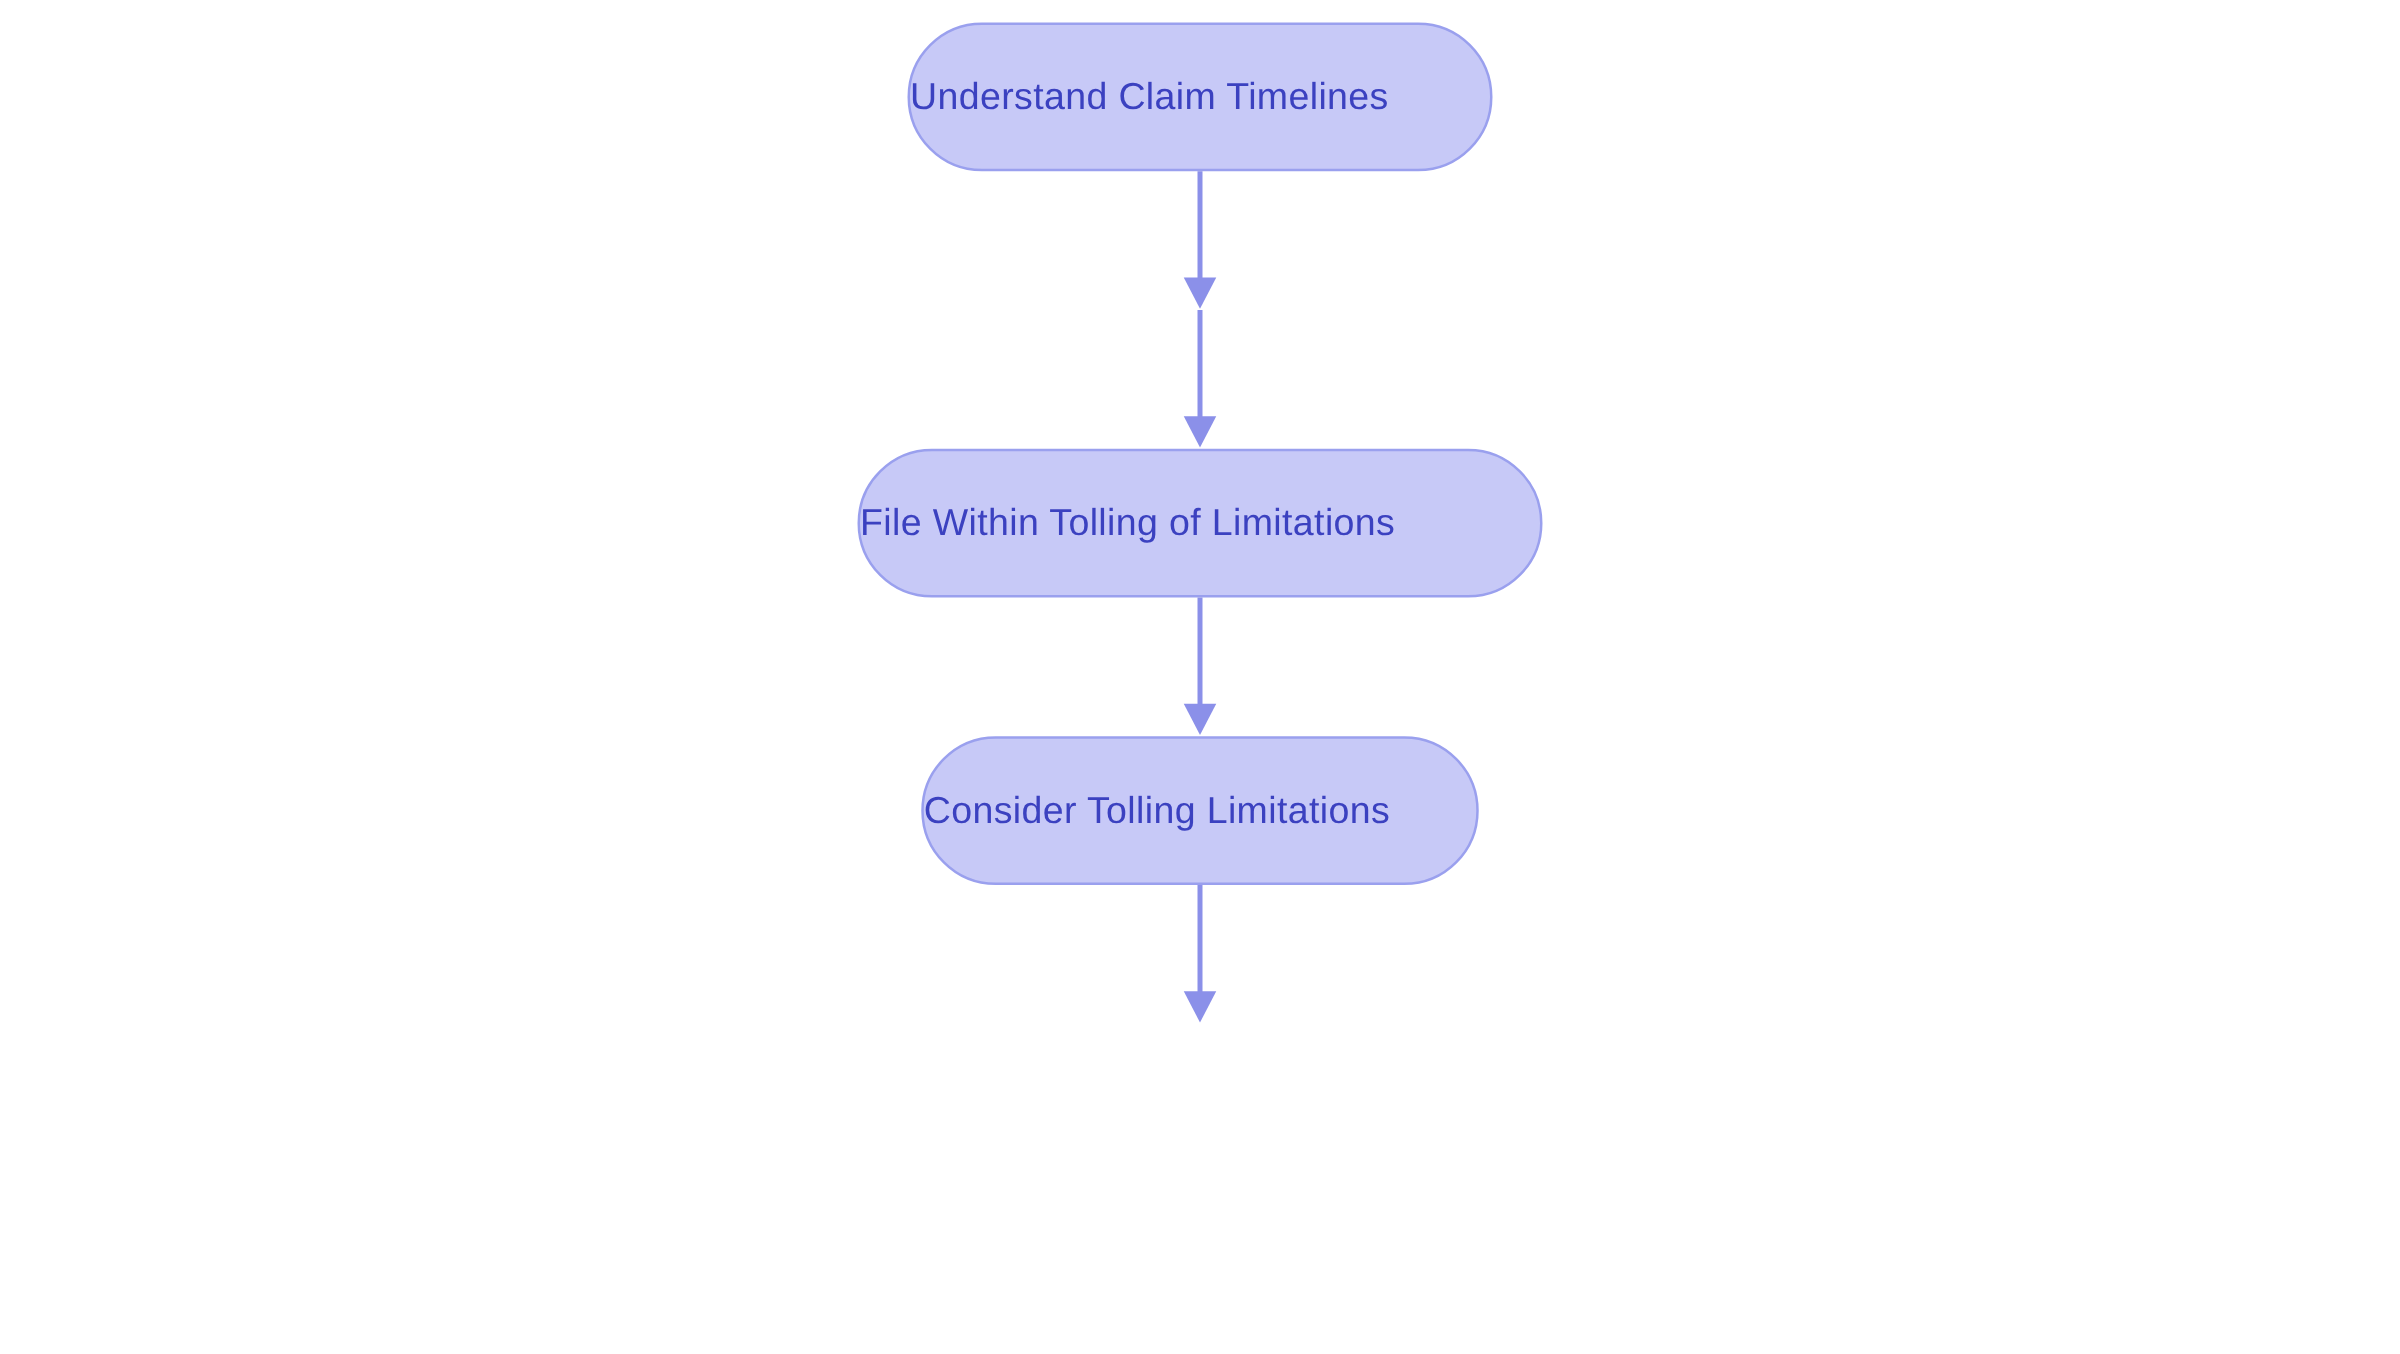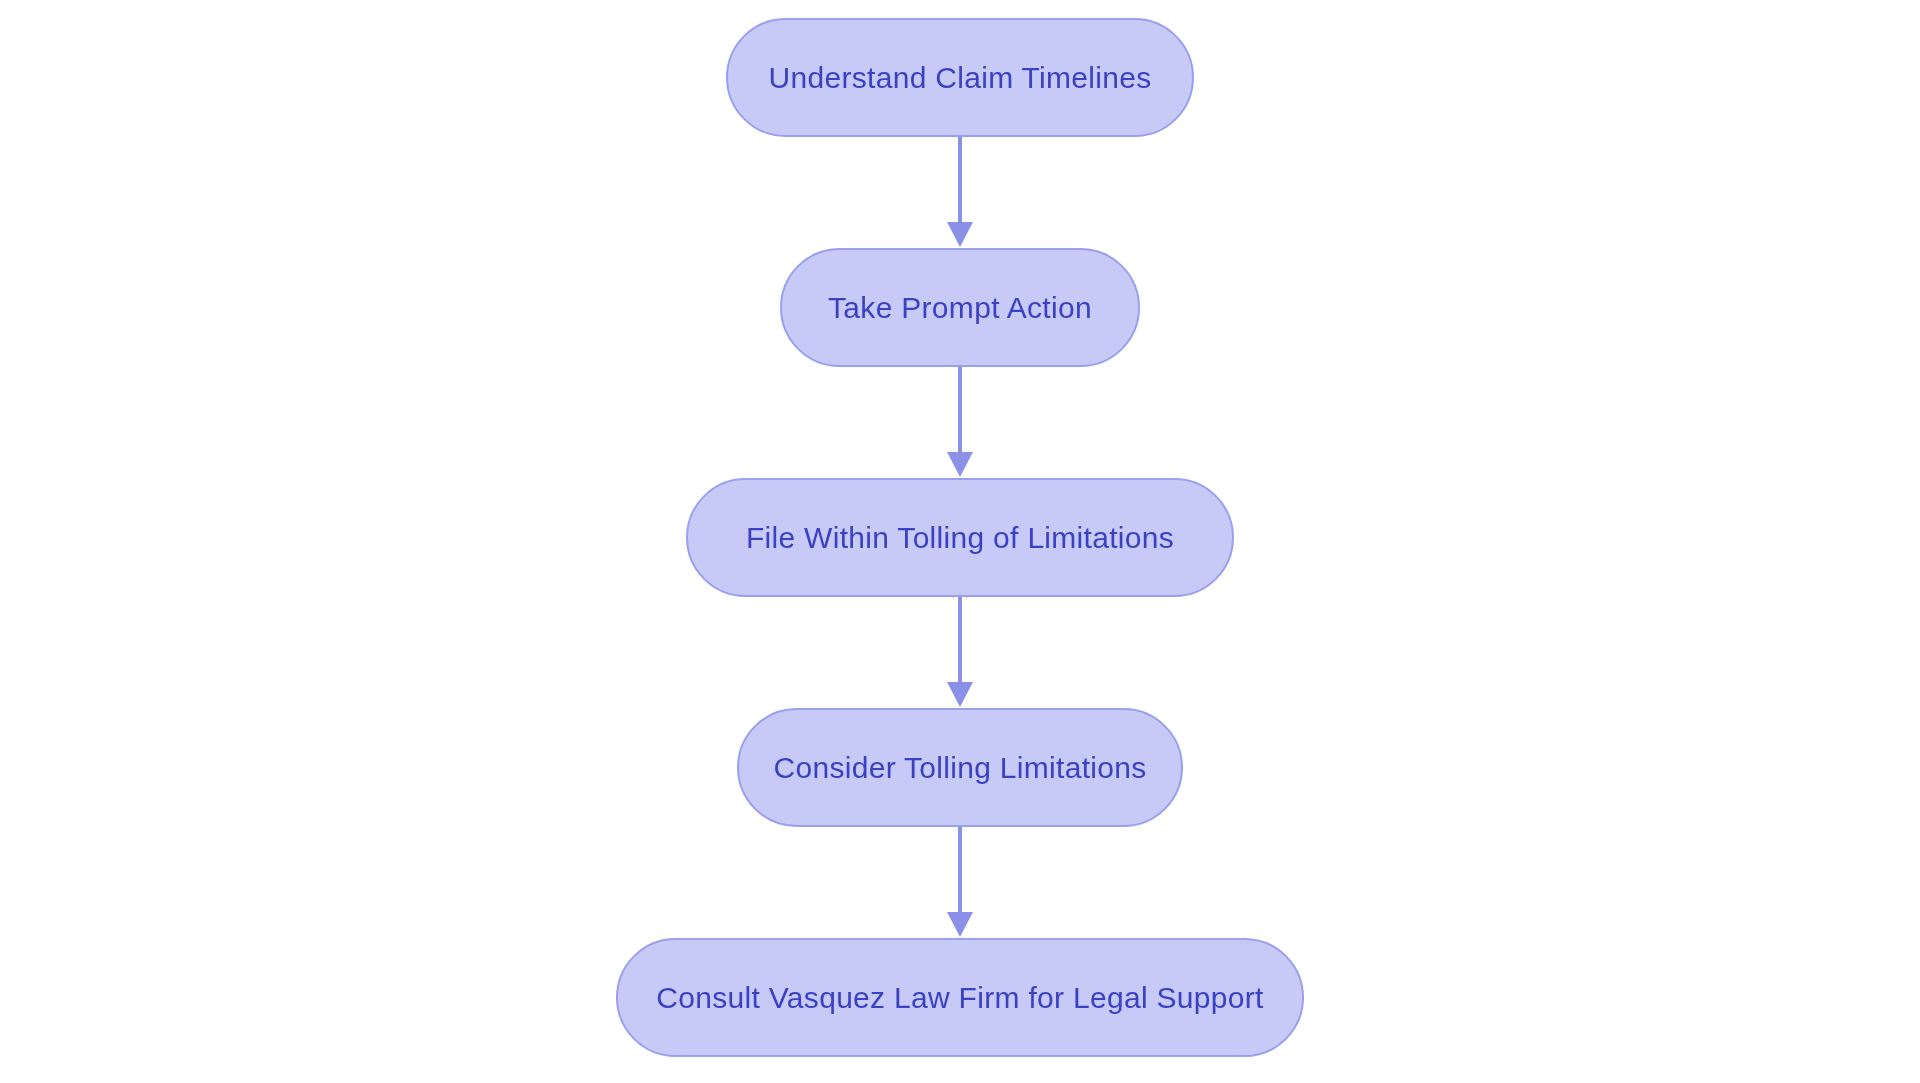--- a/index.html
+++ b/index.html
@@ -30,21 +30,21 @@
     flex-direction: column;
     align-items: center;
   }
   .node {
     height: 119px;
     border-radius: 60px;
     background: var(--node-fill);
     border: 2px solid var(--node-border);
     display: flex;
     align-items: center;
-    justify-content: center;
+    justify-content: flex-start;
     flex: none;
   }
   .node-label {
     font-size: 30px;
     letter-spacing: 0.3px;
     color: var(--node-text);
     white-space: nowrap;
     text-align: center;
   }
   .w1 { width: 468px; }
@@ -84,23 +84,20 @@
 
     <div class="node w1">
       <span class="node-label">Understand Claim Timelines</span>
     </div>
 
     <div class="arrow">
       <div class="arrow-shaft"></div>
       <div class="arrow-head"></div>
     </div>
 
-    <div class="node w2">
-      <span class="node-label">Take Prompt Action</span>
-    </div>
 
     <div class="arrow">
       <div class="arrow-shaft"></div>
       <div class="arrow-head"></div>
     </div>
 
     <div class="node w3">
       <span class="node-label">File Within Tolling of Limitations</span>
     </div>
 
@@ -111,18 +108,15 @@
 
     <div class="node w4">
       <span class="node-label">Consider Tolling Limitations</span>
     </div>
 
     <div class="arrow">
       <div class="arrow-shaft"></div>
       <div class="arrow-head"></div>
     </div>
 
-    <div class="node w5">
-      <span class="node-label">Consult Vasquez Law Firm for Legal Support</span>
-    </div>
 
   </div>
 </div>
 
 </body></html>

